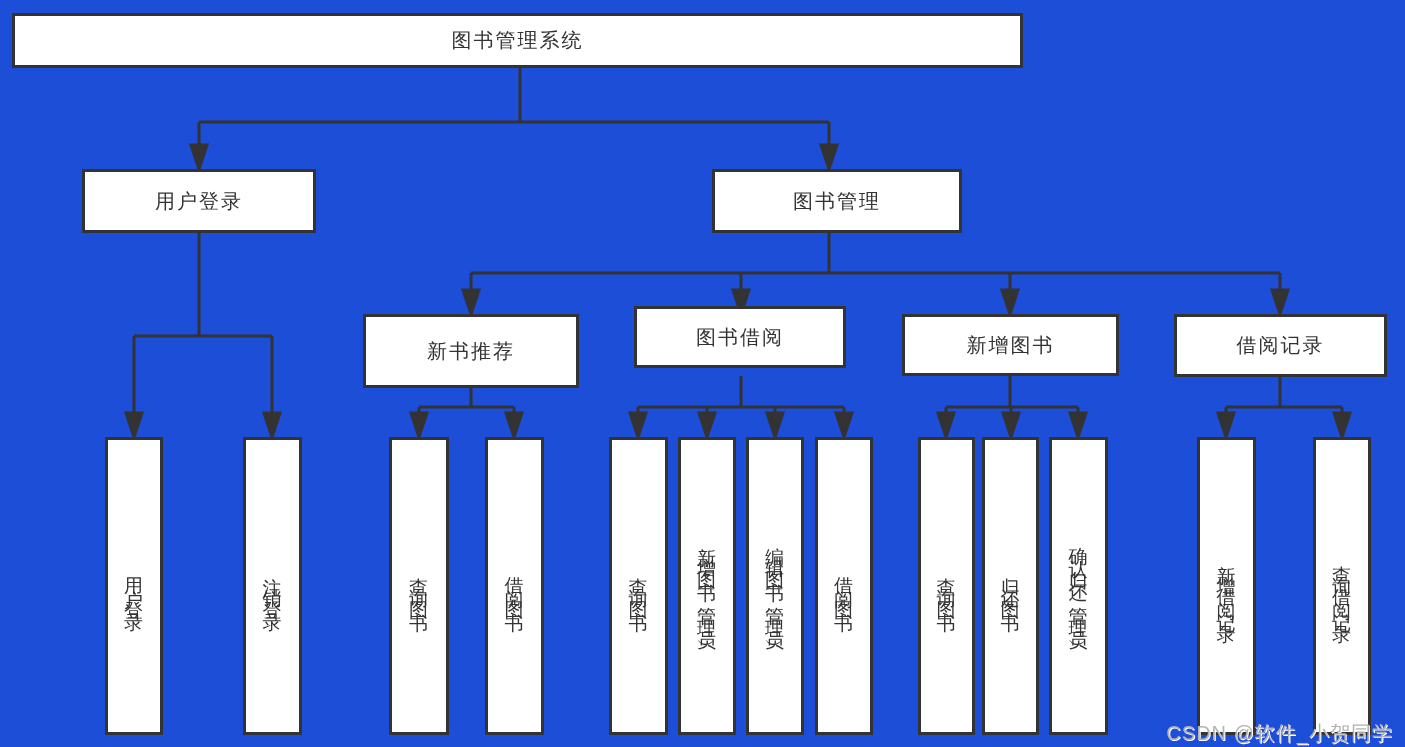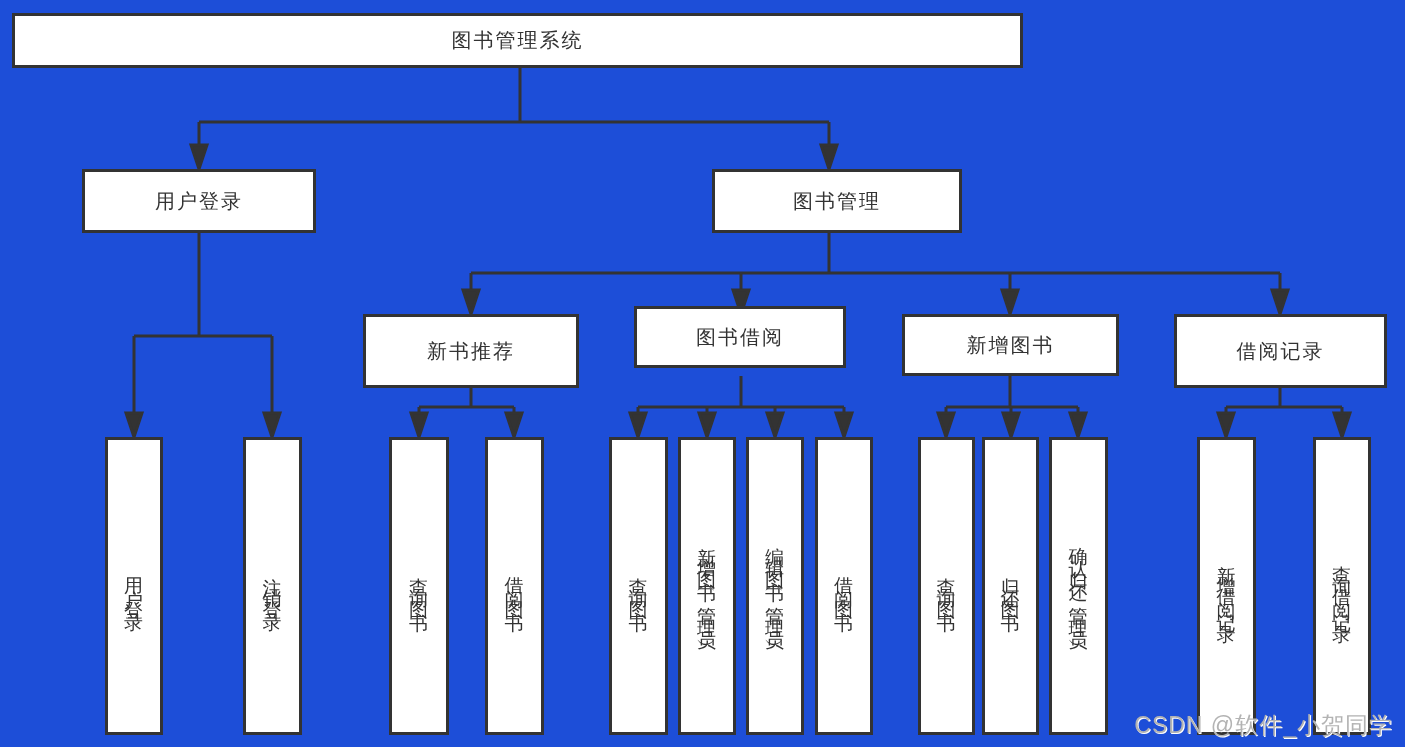--- a/index.html
+++ b/index.html
@@ -39,22 +39,22 @@
     writing-mode: vertical-rl;
     text-orientation: mixed;
     font-size: 19px;
     letter-spacing: 12px;
     line-height: 1;
     color: #333333;
   }
   #watermark {
     position: absolute;
     right: 12px;
-    bottom: 6px;
-    font-size: 23px;
+    bottom: 0;
+    font-size: 20px;
     color: #b3b3b3;
     letter-spacing: 1px;
     text-shadow: 1px 1px 0 #ffffff;
     z-index: 10;
     white-space: nowrap;
   }
 </style>
 </head>
 <body>
 
@@ -149,21 +149,21 @@
 
   <div class="box hbox" style="left:363px;top:314px;width:216px;height:74px">
     <span>新书推荐</span>
   </div>
   <div class="box hbox" style="left:634px;top:306px;width:212px;height:62px">
     <span>图书借阅</span>
   </div>
   <div class="box hbox" style="left:902px;top:314px;width:217px;height:62px">
     <span>新增图书</span>
   </div>
-  <div class="box hbox" style="left:1174px;top:314px;width:213px;height:74px">
+  <div class="box hbox" style="left:1174px;top:314px;width:213px;height:63px">
     <span>借阅记录</span>
   </div>
 
   <div class="box vbox" style="left:105px;width:58px">
     <span class="vtext">用户登录</span>
   </div>
   <div class="box vbox" style="left:243px;width:59px">
     <span class="vtext">注销登录</span>
   </div>
 

